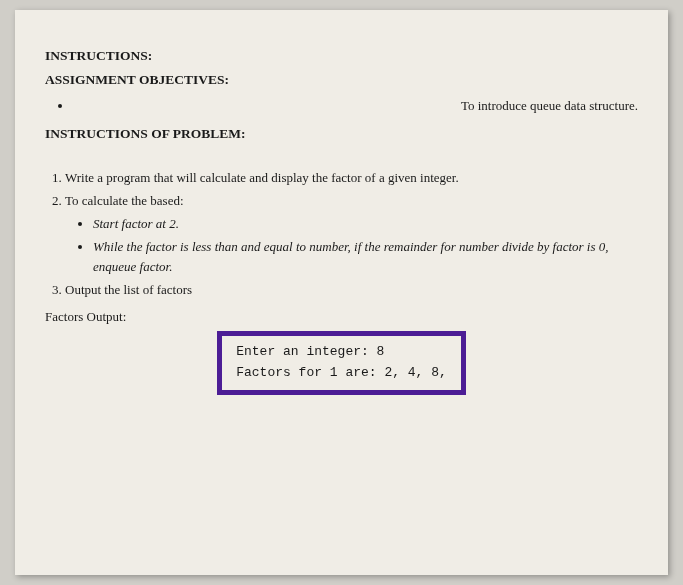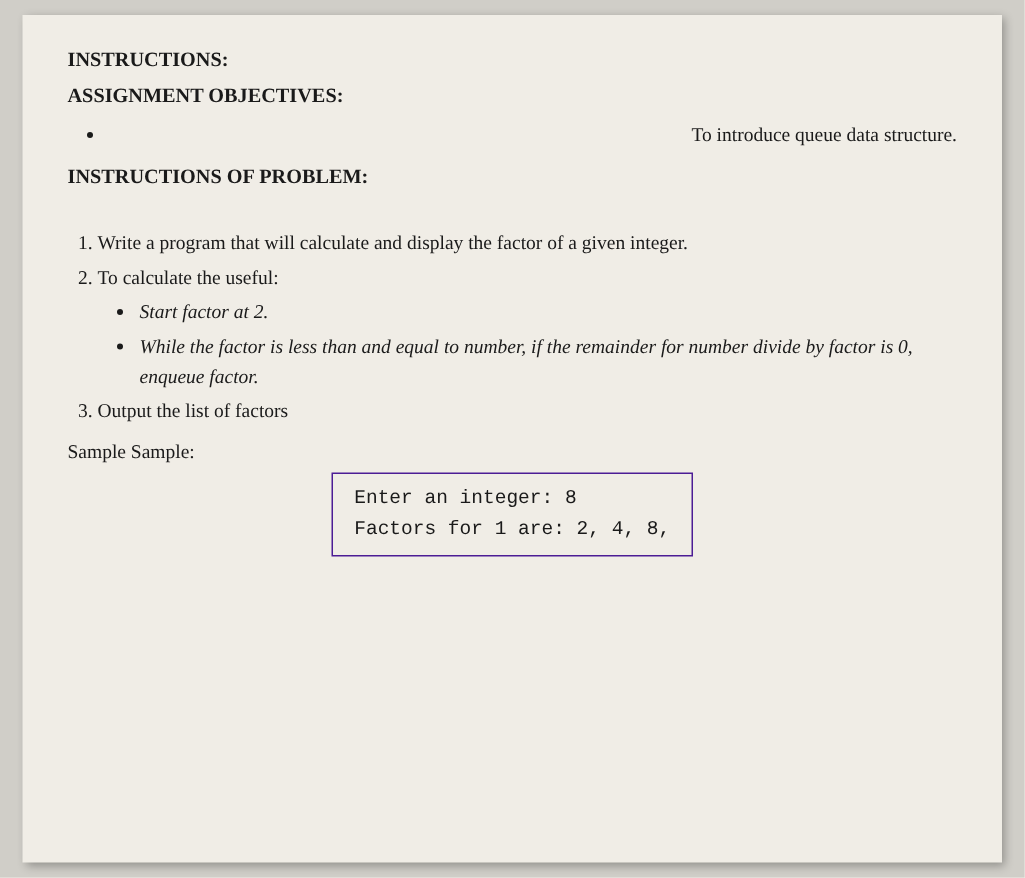--- a/index.html
+++ b/index.html
@@ -16,21 +16,21 @@
       justify-content: center;
       align-items: flex-start;
       padding: 10px;
       font-family: 'Times New Roman', Times, serif;
     }
 
     .page {
       background-color: #f0ede6;
       width: 653px;
       min-height: 565px;
-      padding: 22px 30px 22px 30px;
+      padding: 38px 30px 22px 30px;
       box-shadow: 2px 2px 6px rgba(0,0,0,0.3);
     }
 
     .section-heading {
       font-size: 13.5px;
       font-weight: bold;
       margin-bottom: 8px;
       color: #1a1a1a;
     }
 
@@ -85,21 +85,21 @@
       margin-bottom: 6px;
     }
 
     .sample-output-container {
       display: flex;
       justify-content: center;
       margin-top: 4px;
     }
 
     .code-box {
-      border: 1px solid #4c1d95;
+      border: 5px solid #4c1d95;
       padding: 6px 14px;
       font-family: 'Courier New', Courier, monospace;
       font-size: 13px;
       color: #1a1a1a;
       background-color: #f0ede6;
       line-height: 1.6;
     }
 
     .spacer {
       height: 18px;
@@ -125,34 +125,34 @@
 
   <div class="section-heading">INSTRUCTIONS OF PROBLEM:</div>
 
   <div class="spacer"></div>
 
   <ol class="ordered-list">
     <li>
       <span>Write a program that will calculate and display the factor of a given integer.</span>
     </li>
     <li>
-      <span>To calculate the useful:</span>
+      <span>To calculate the based:</span>
       <ul class="sub-bullet-list">
         <li>Start factor at 2.</li>
         <li>While the factor is less than and equal to number, if the remainder for number divide by factor is 0, enqueue factor.</li>
       </ul>
     </li>
     <li>
       <span>Output the list of factors</span>
     </li>
   </ol>
 
   <div class="small-spacer"></div>
 
-  <div class="sample-output-label">Sample Sample:</div>
+  <div class="sample-output-label">Factors Output:</div>
 
   <div class="sample-output-container">
     <div class="code-box">
       <div>Enter an integer: 8</div>
       <div>Factors for 1 are: 2, 4, 8,</div>
     </div>
   </div>
 
 </div>
 

